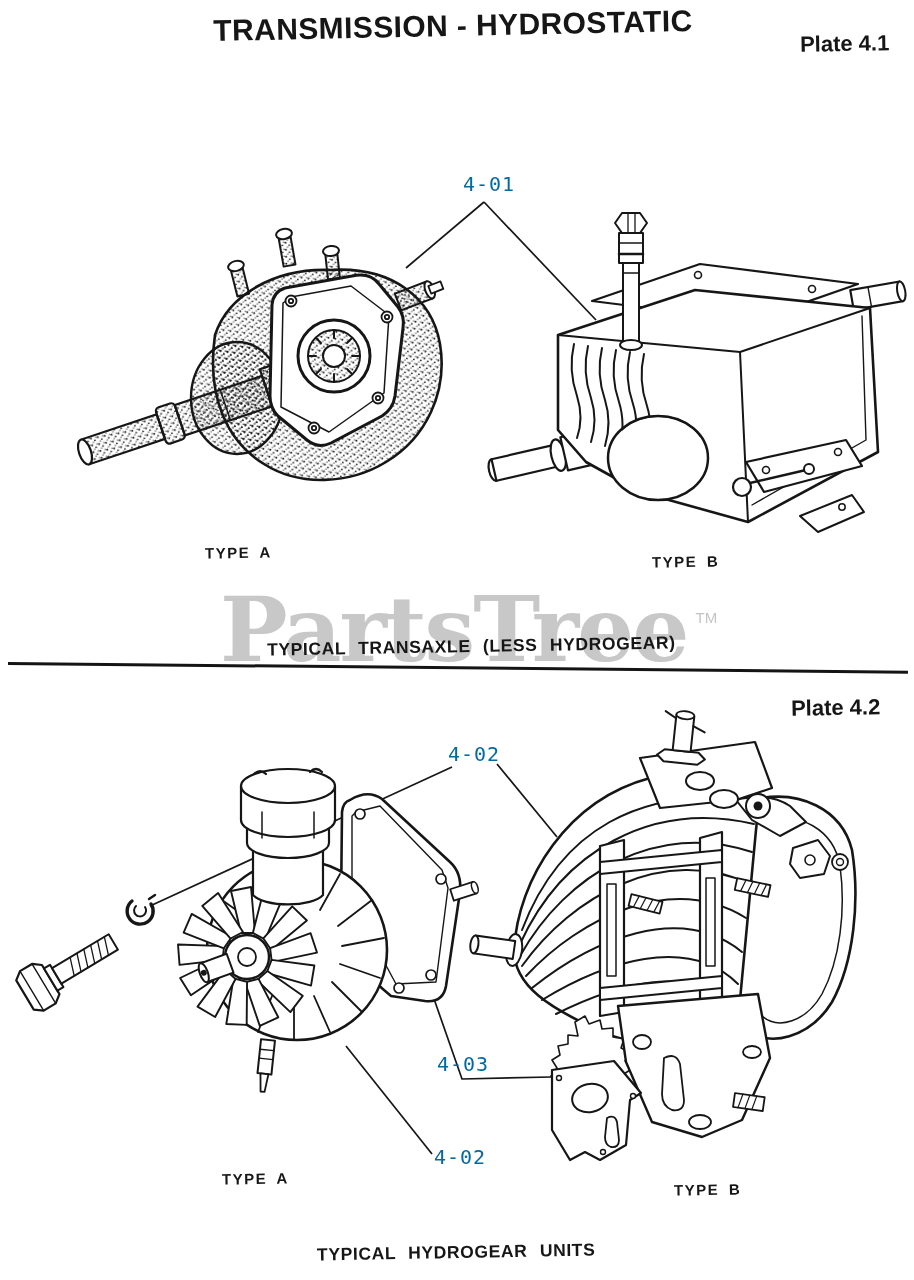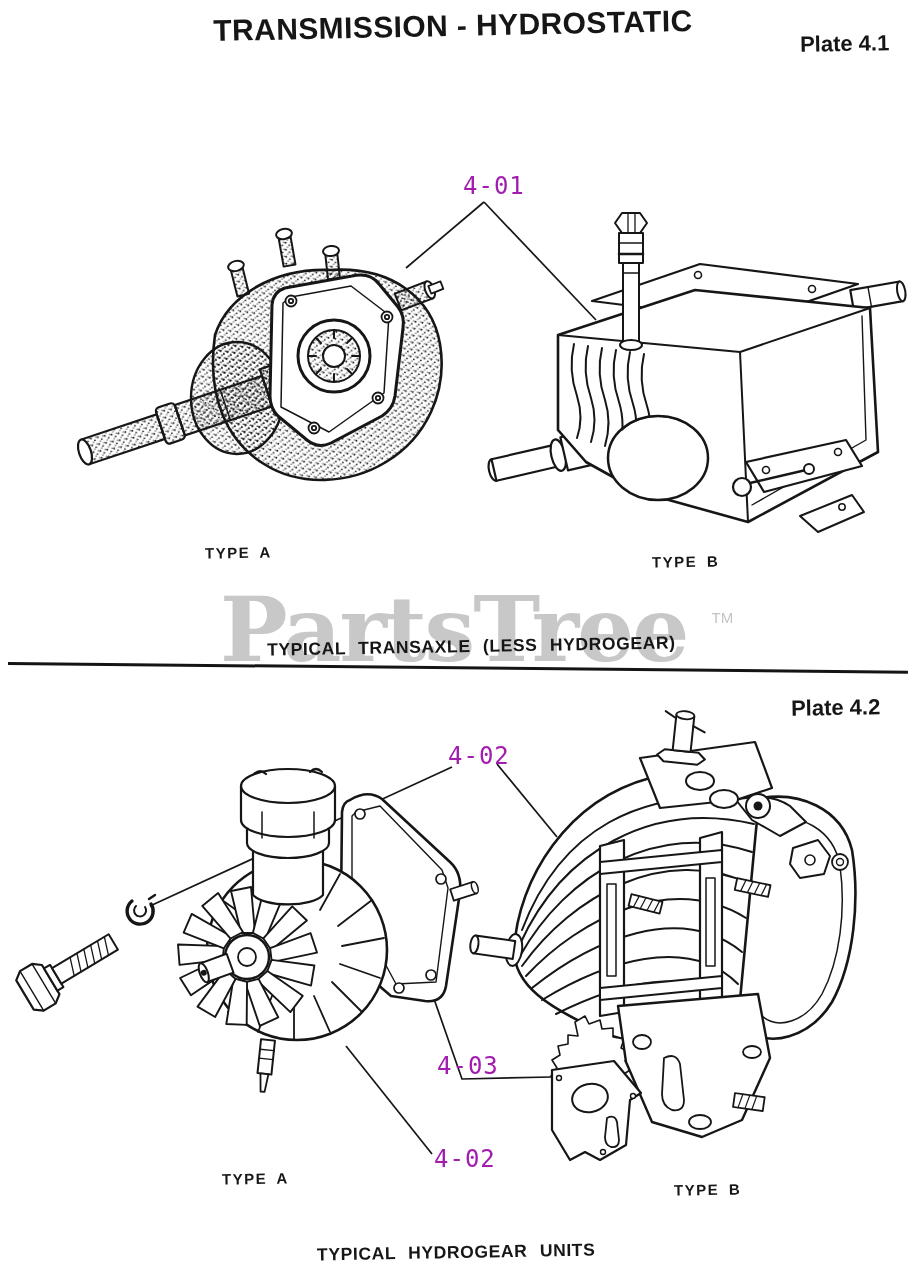--- a/index.html
+++ b/index.html
@@ -12,22 +12,22 @@
     left:213px;top:14px;width:530px;font-size:30px;font-weight:bold;
     letter-spacing:0.4px;transform:rotate(-1.2deg);transform-origin:left top;
     white-space:nowrap;
   }
   .plate-label{
     font-size:22px;font-weight:bold;transform:rotate(-1deg);white-space:nowrap;
   }
   #plate41-label{left:800px;top:31px;}
   #plate42-label{left:791px;top:695px;}
   .callout{
-    font-family:"DejaVu Sans Mono", monospace;font-size:24px;font-weight:400;
-    color:#a21caf;letter-spacing:1px;white-space:nowrap;
+    font-family:"DejaVu Sans Mono", monospace;font-size:20px;font-weight:400;
+    color:#0369a1;letter-spacing:1px;white-space:nowrap;
   }
   #callout-401{left:463px;top:172px;}
   #callout-402-top{left:448px;top:742px;}
   #callout-403{left:437px;top:1052px;}
   #callout-402-bottom{left:434px;top:1145px;}
   .type-label{
     font-size:15px;font-weight:bold;letter-spacing:1.5px;word-spacing:4px;
     transform:rotate(-1deg);white-space:nowrap;
   }
   #type-a-1{left:205px;top:544px;}
@@ -38,21 +38,21 @@
     font-size:17.5px;font-weight:bold;letter-spacing:0.6px;word-spacing:7px;
     transform:rotate(-1deg);white-space:nowrap;
   }
   #caption-1{left:267px;top:636px;}
   #caption-2{left:317px;top:1242px;}
   #watermark{
     left:220px;top:584px;font-family:"DejaVu Serif", serif;font-weight:bold;
     font-size:90px;color:#c8c8c8;letter-spacing:-2px;white-space:nowrap;z-index:1;
     line-height:1;
   }
-  #watermark .tm{font-size:15px;letter-spacing:0;vertical-align:38px;margin-left:24px;color:#c4c4c4;font-family:"Liberation Sans",sans-serif;font-weight:normal;}
+  #watermark .tm{font-size:15px;letter-spacing:0;vertical-align:38px;margin-left:8px;color:#c4c4c4;font-family:"Liberation Sans",sans-serif;font-weight:normal;}
   #divider{
     left:8px;top:662px;width:900px;height:0;border-top:3px solid #141414;
     transform:rotate(0.55deg);transform-origin:left top;z-index:2;
   }
   #art{left:0;top:0;z-index:2;}
   .txt{z-index:3;}
 </style>
 </head>
 <body>
 

